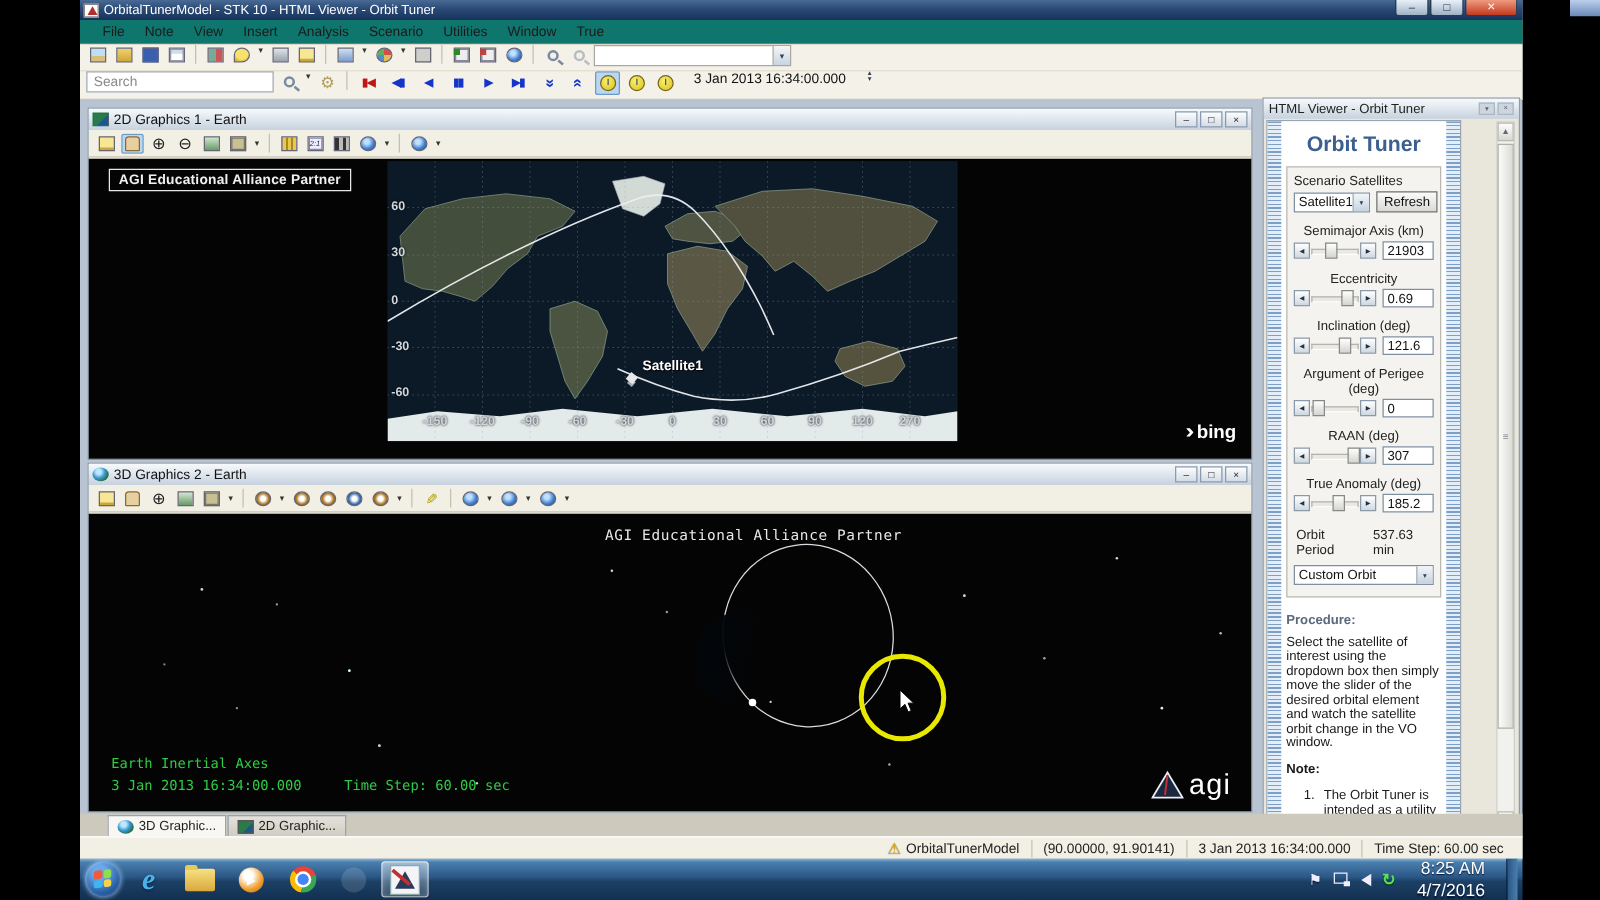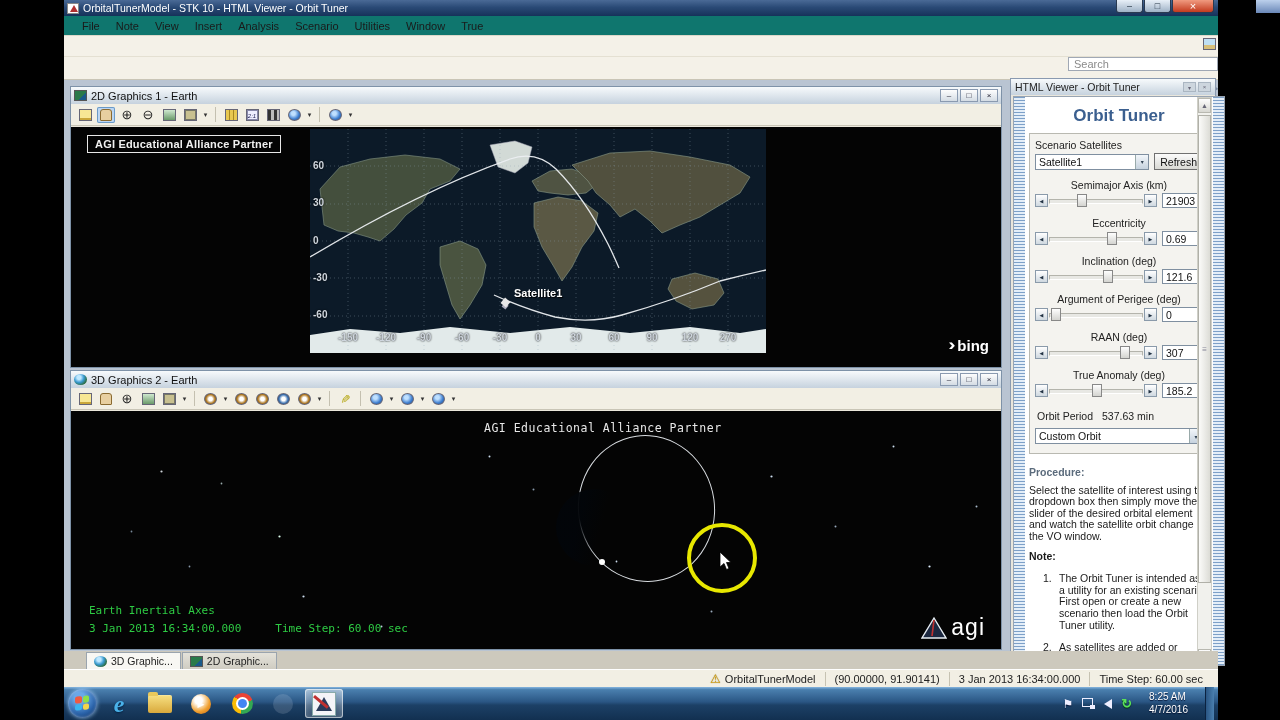--- a/index.html
+++ b/index.html
@@ -20,22 +20,22 @@
   .wbtn{height:13px;width:27px;border:1px solid #2a3a50;border-top:none;border-radius:0 0 3px 3px;
     background:linear-gradient(180deg,#e8f0f8,#9fb2c6);color:#203040;font-size:9px;
     display:flex;align-items:center;justify-content:center;line-height:1;}
   .wbtn.close{width:42px;background:linear-gradient(180deg,#f09a80,#c33a1e);color:#fff;font-size:11px;}
 
   .menubar{position:absolute;left:0;top:16px;right:0;height:20px;background:#0f766e;
     border-bottom:1px solid #dcd8ca;display:flex;align-items:center;padding-left:10px;
     font-size:11px;color:#1a1a1a;}
   .menu{padding:2px 8px;}
 
-  .tbar{position:absolute;left:0;right:0;background:#f4f1e8;display:flex;align-items:flex-end;
-    padding-left:5px;gap:3px;flex-direction:column;}
+  .tbar{position:absolute;left:0;right:0;background:#f4f1e8;display:flex;align-items:flex-start;
+    padding-left:5px;gap:3px;}
   .tb1{top:36px;height:21px;border-bottom:1px solid #e4e0d2;}
   .tb2{top:57px;height:23px;border-bottom:1px solid #c9c5b6;}
   .sep{width:1px;height:15px;background:#c4c0b0;margin:0 3px;flex:none;}
   .ti{width:18px;height:16px;flex:none;position:relative;border-radius:2px;
     display:flex;align-items:center;justify-content:center;font-size:11px;}
   .chip{width:13px;height:12px;border:1px solid #667;}
   .c-new{background:linear-gradient(180deg,#bfe0f4 55%,#d8c07a 55%);}
   .c-open{background:linear-gradient(180deg,#f0d070,#d0a838);}
   .c-save{background:#3a5fae;}
   .c-table{background:#fff;box-shadow:inset 0 0 0 1px #99a,inset 0 4px 0 #cde;}
@@ -147,21 +147,21 @@
     color:#fff;font-size:23px;letter-spacing:1px;}
 
   
   .panel{position:absolute;left:946px;top:78px;width:206px;height:591px;background:#e9e6dc;
     border:1px solid #8a9ab0;}
   .ptitle{height:16px;background:linear-gradient(180deg,#f7fafc,#c6d2de);display:flex;align-items:center;
     padding:0 4px;font-size:10.5px;color:#222;}
   .pbtns{margin-left:auto;display:flex;gap:2px;}
   .pbtn{width:13px;height:10px;background:#cdd6de;border:1px solid #aab6c2;font-size:6px;color:#667;
     display:flex;align-items:center;justify-content:center;}
-  .pbody{position:absolute;left:2px;top:17px;width:212px;bottom:2px;background:#fff;
+  .pbody{position:absolute;left:2px;top:17px;width:156px;bottom:2px;background:#fff;
     border:1px solid #98a4b2;overflow:hidden;}
   .stripe{position:absolute;top:0;bottom:0;width:11px;
     background:repeating-linear-gradient(180deg,#7da0c8 0 1px,#e4eef8 1px 3px);}
   .stripeL{left:0;}
   .stripeR{right:0;}
   .pcontent{position:absolute;left:12px;right:12px;top:0;bottom:0;background:#fff;padding:0 3px;}
   .ptheading{color:#3b5f8f;font-weight:bold;font-size:17px;text-align:center;margin:9px 0 7px;}
   .groupbox{background:#f4f3ef;border:1px solid #b9b9b1;padding:5px 5px 9px;}
   .glabel2{font-size:10.5px;color:#222;margin-bottom:2px;}
   .gcombo{height:16px;background:#fff;border:1px solid #7f8fa0;display:flex;align-items:center;
@@ -248,21 +248,21 @@
   .stkic::after{content:"";position:absolute;left:2px;top:2px;width:18px;height:3px;
     background:#c03030;transform:rotate(40deg);transform-origin:left top;}
   .tray{margin-left:auto;display:flex;align-items:center;gap:9px;color:#eef;padding-right:4px;}
   .trayg{font-size:12px;text-shadow:0 1px 1px #013;}
   .net{width:13px;height:11px;position:relative;}
   .net::before{content:"";position:absolute;left:0;top:0;width:9px;height:7px;border:1.5px solid #eef;}
   .net::after{content:"";position:absolute;right:0;bottom:0;width:5px;height:4px;background:#eef;}
   .vol{width:0;height:0;border-top:5px solid transparent;border-bottom:5px solid transparent;
     border-right:8px solid #eef;position:relative;}
   .sync{color:#5ae05a;font-weight:bold;font-size:13px;text-shadow:0 1px 1px #031;}
-  .clock{text-align:left;color:#fff;font-size:10px;line-height:1.25;text-shadow:0 1px 1px #013;
+  .clock{text-align:right;color:#fff;font-size:14px;line-height:1.25;text-shadow:0 1px 1px #013;
     padding:0 8px;}
   .showdesk{width:9px;height:33px;background:linear-gradient(90deg,#2a5684,#4a7fae);
     border-left:1px solid #0a2240;flex:none;}
   .fragment{position:absolute;left:1256px;top:0;width:24px;height:13px;
     background:linear-gradient(180deg,#bcd0ec,#6a88b8);}
 </style>
 </head>
 <body>
 
 <div class="stage">

